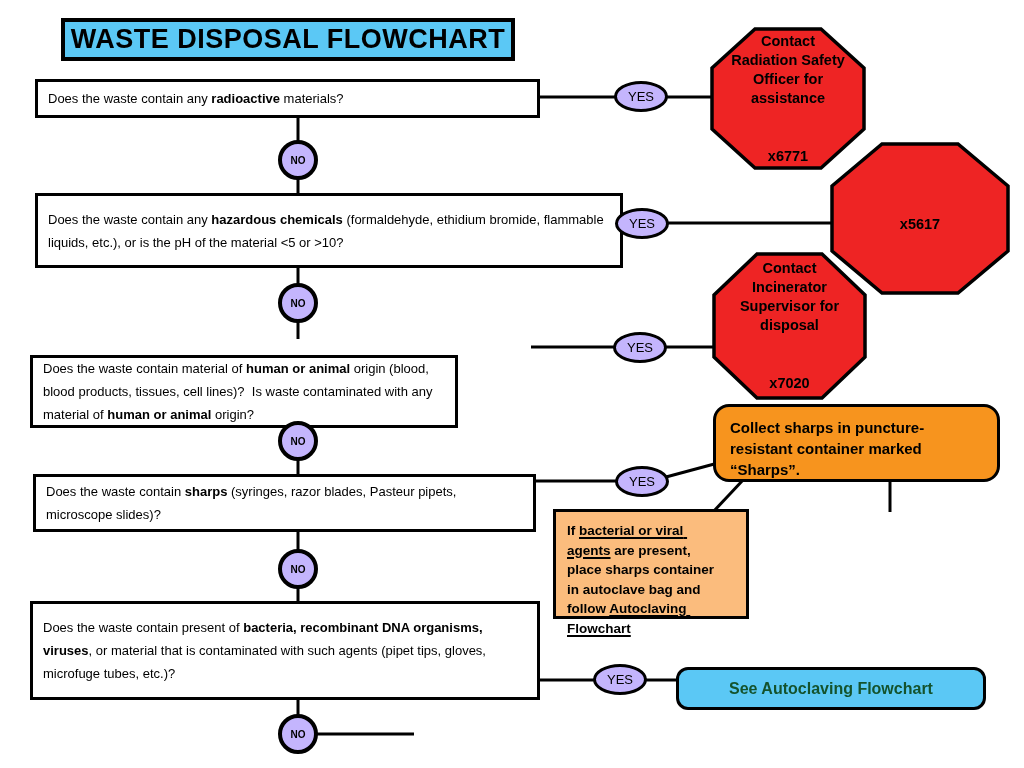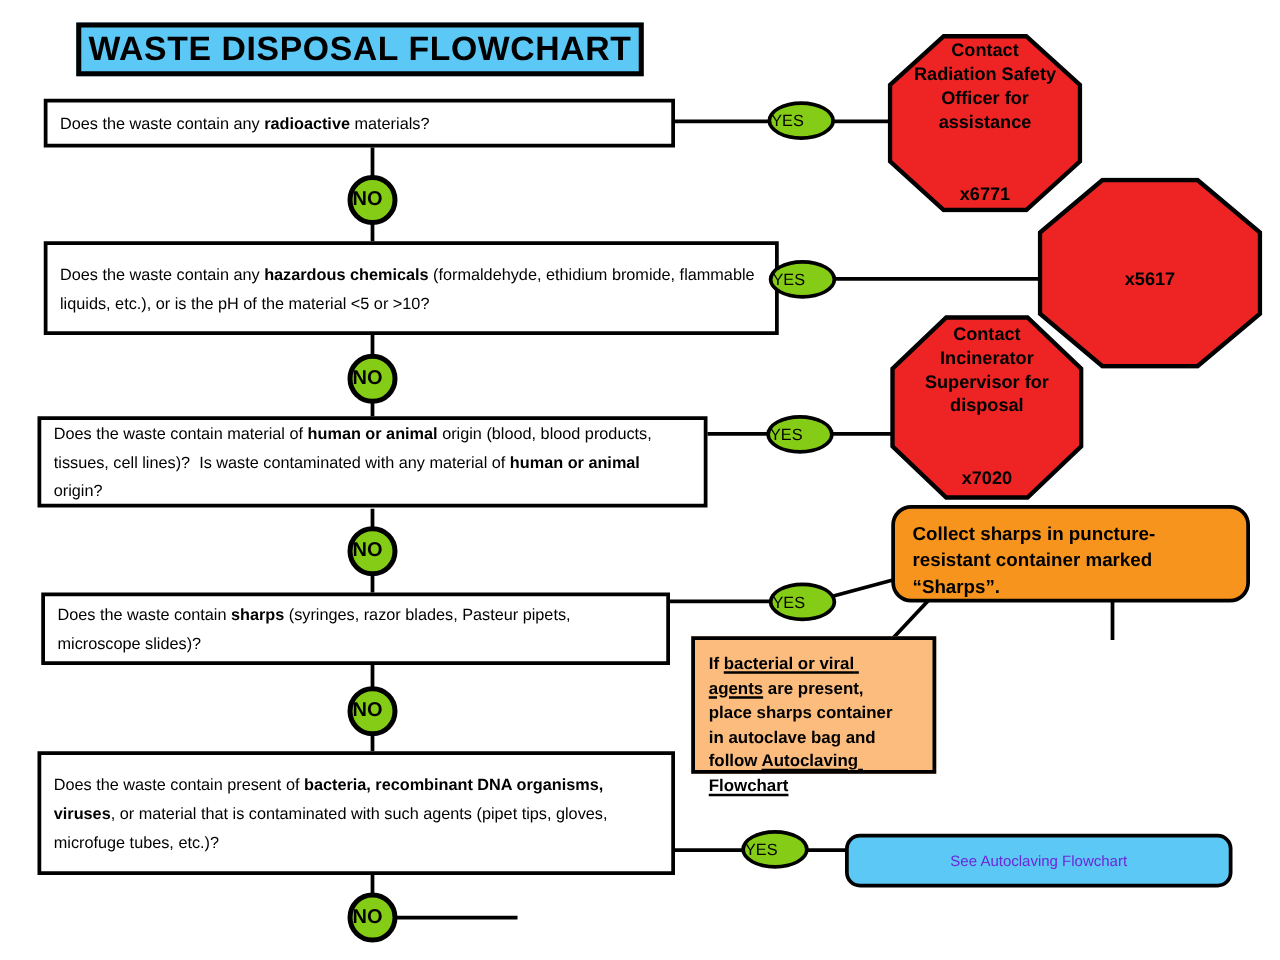--- a/index.html
+++ b/index.html
@@ -39,31 +39,31 @@
     font-size: 13px;
     line-height: 23px;
     color: #000;
   }
   .q-text { white-space: pre-wrap; }
   .q-text b { font-weight: bold; }
 
   .oval {
     position: absolute;
     z-index: 2;
-    background: #84cc16;
+    background: #c4b5fd;
     border: 3px solid #000;
     border-radius: 50%;
     display: flex;
     align-items: center;
-    justify-content: flex-start;
+    justify-content: center;
     font-size: 13px;
     color: #000;
   }
   .yes-oval { width: 54px; height: 31px; }
-  .no-circle { width: 40px; height: 40px; border-width: 4px; font-weight: bold; font-size: 16px; }
+  .no-circle { width: 40px; height: 40px; border-width: 4px; font-weight: bold; font-size: 10px; }
 
   .octagon { position: absolute; z-index: 1; }
   .octagon svg { position: absolute; left: 0; top: 0; }
   .octagon .stop-text {
     position: absolute;
     inset: 0;
     display: flex;
     flex-direction: column;
     align-items: center;
     justify-content: center;
@@ -102,23 +102,23 @@
   .note-text { white-space: pre-wrap; }
   .note-text u { text-decoration: underline; text-decoration-thickness: 1.5px; text-underline-offset: 2px; }
 
   .outcome-blue {
     background: #5bc8f5;
     border: 3.5px solid #000;
     border-radius: 12px;
     display: flex;
     align-items: center;
     justify-content: center;
-    font-weight: normal;
-    font-size: 12px;
-    color: #6d28d9;
+    font-weight: bold;
+    font-size: 16px;
+    color: #14532d;
   }
   .outcome-green {
     background: #00c400;
     border: 3.5px solid #000;
     border-radius: 10px;
     display: flex;
     align-items: center;
     justify-content: center;
     font-weight: bold;
     font-size: 15.5px;
@@ -158,21 +158,21 @@
   </div>
 
   <div class="box q-box" style="left:35px; top:79px; width:505px; height:39px;">
     <div class="q-text"><span>Does the waste contain any </span><b>radioactive</b><span> materials?</span></div>
   </div>
 
   <div class="box q-box" style="left:35px; top:193px; width:588px; height:75px;">
     <div class="q-text"><span>Does the waste contain any </span><b>hazardous chemicals</b><span> (formaldehyde, ethidium bromide, flammable liquids, etc.), or is the pH of the material &lt;5 or &gt;10?</span></div>
   </div>
 
-  <div class="box q-box" style="left:30px; top:333px; width:536px; height:73px;">
+  <div class="box q-box" style="left:30px; top:355px; width:428px; height:73px;">
     <div class="q-text"><span>Does the waste contain material of </span><b>human or animal</b><span> origin (blood, blood products, tissues, cell lines)?  Is waste contaminated with any material of </span><b>human or animal</b><span> origin?</span></div>
   </div>
 
   <div class="box q-box" style="left:33px; top:474px; width:503px; height:58px;">
     <div class="q-text"><span>Does the waste contain </span><b>sharps</b><span> (syringes, razor blades, Pasteur pipets, microscope slides)?</span></div>
   </div>
 
   <div class="box q-box" style="left:30px; top:601px; width:510px; height:99px;">
     <div class="q-text"><span>Does the waste contain present of </span><b>bacteria, recombinant DNA organisms, viruses</b><span>, or material that is contaminated with such agents (pipet tips, gloves, microfuge tubes, etc.)?</span></div>
   </div>

